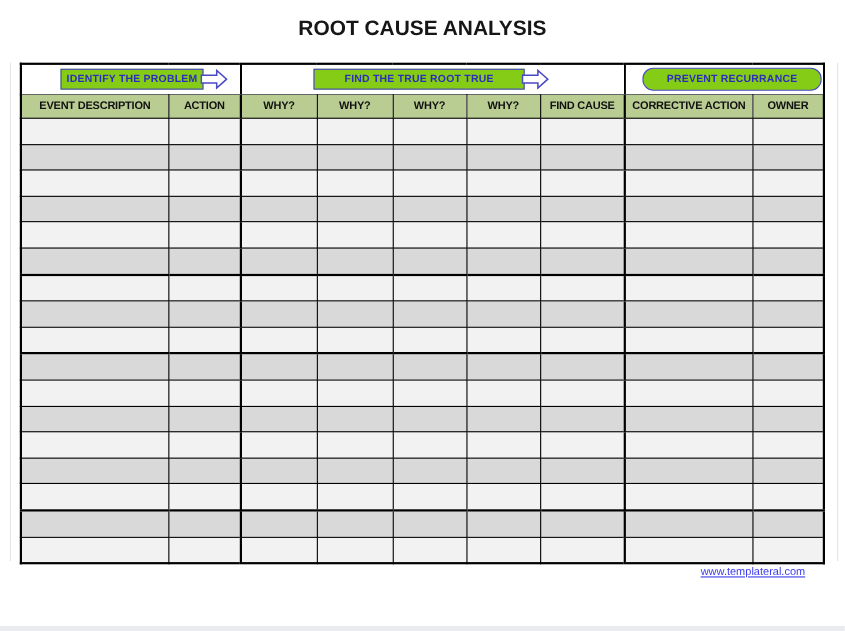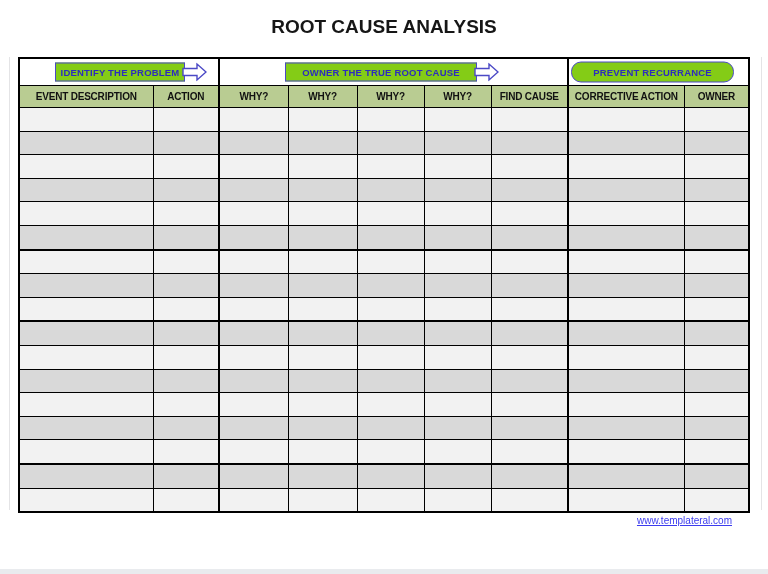--- a/index.html
+++ b/index.html
@@ -26,21 +26,21 @@
   }
   .step-box{
     position:absolute;top:50%;transform:translateY(-50%);
     border:1.5px solid #4b49c6;background:#84cc16;
     display:flex;align-items:center;justify-content:center;
     font-size:9.5px;font-weight:bold;color:#2d2dbd;letter-spacing:.2px;
     box-sizing:border-box;white-space:nowrap;
   }
   .s1{left:35px;width:130px;height:19px;}
   .s2{left:65px;width:192px;height:19px;}
-  .pill{left:2px;width:163px;height:21px;border-radius:10px;border-width:1.5px;}
+  .pill{left:15px;width:163px;height:21px;border-radius:10px;border-width:1.5px;}
   .arrow{position:absolute;top:50%;transform:translateY(-50%);}
   .a1{left:162px;}
   .a2{left:254px;}
   
   .head-row th{
     background:#b9cc92;border:1px solid #000;height:21px;
     font-size:10px;font-weight:bold;color:#111;letter-spacing:-0.2px;
     text-align:center;vertical-align:middle;overflow:hidden;white-space:nowrap;
   }
   
@@ -82,21 +82,21 @@
       <td colspan="2" class="r2">
         <div class="step-box s1">
           <span>IDENTIFY THE PROBLEM</span>
         </div>
         <svg class="arrow a1" width="25" height="19" viewBox="0 0 25 19">
           <path d="M1 6 H15 V1.5 L24 9.5 L15 17.5 V13 H1 Z" fill="#ffffff" stroke="#4b49c6" stroke-width="1.4"></path>
         </svg>
       </td>
       <td colspan="5" class="r2">
         <div class="step-box s2">
-          <span>OWNER THE TRUE ROOT CAUSE</span>
+          <span>FIND THE TRUE ROOT TRUE</span>
         </div>
         <svg class="arrow a2" width="25" height="19" viewBox="0 0 25 19">
           <path d="M1 6 H15 V1.5 L24 9.5 L15 17.5 V13 H1 Z" fill="#ffffff" stroke="#4b49c6" stroke-width="1.4"></path>
         </svg>
       </td>
       <td colspan="2">
         <div class="step-box pill">
           <span>PREVENT RECURRANCE</span>
         </div>
       </td>

